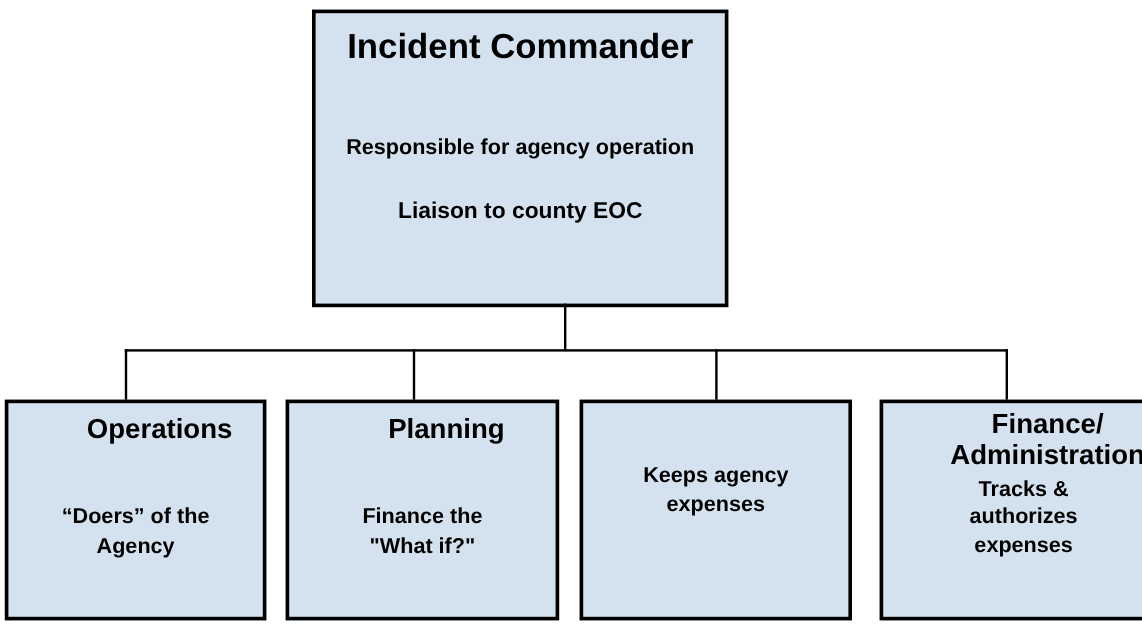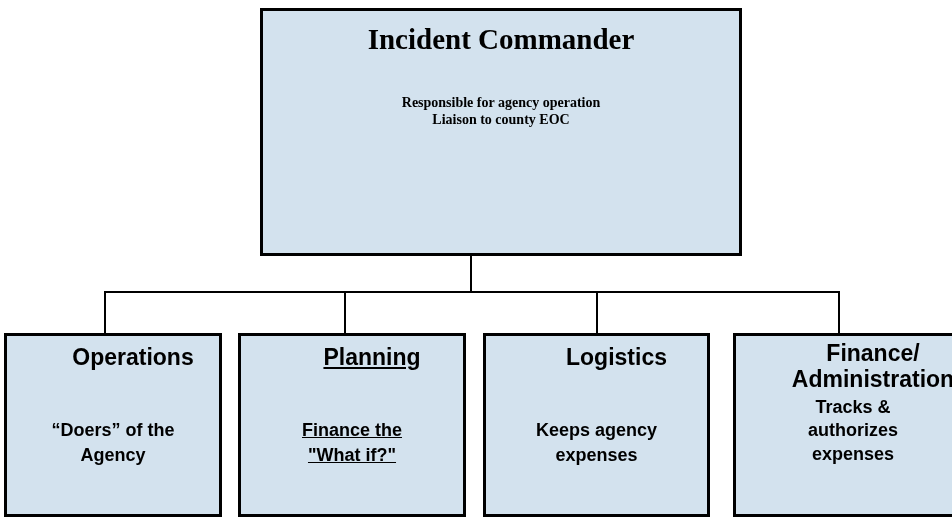--- a/index.html
+++ b/index.html
@@ -20,44 +20,44 @@
   .box {
     position: absolute;
     background: #d3e2ee;
     border: 3px solid #000000;
     box-sizing: border-box;
     text-align: center;
   }
   .root-box {
     left: 260px;
     top: 8px;
-    width: 482px;
+    width: 347px;
     height: 248px;
-    font-family: Liberation Serif, serif;
   }
   .root-title {
     margin-top: 12px;
     font-size: 29px;
     line-height: 1.15;
   }
   .root-sub1 {
-    margin-top: 39px;
-    font-size: 14px;
+    margin-top: 56px;
+    font-size: 18px;
     line-height: 1.2;
   }
   .root-sub2 {
-    font-size: 14px;
+    margin-top: 32px;
+    font-size: 19px;
     line-height: 1.2;
   }
   .child-box {
     top: 333px;
     height: 184px;
   }
   .box-operations { left: 4px;   width: 218px; }
-  .box-planning   { left: 238px; width: 228px; text-decoration: underline; }
+  .box-planning   { left: 238px; width: 228px; }
   .box-logistics  { left: 483px; width: 227px; }
   .box-finance    { left: 733px; width: 240px; }
   .child-title {
     margin-top: 8px;
     font-size: 23px;
     line-height: 1.15;
     white-space: pre-line;
     padding-left: 40px;
   }
   .child-body {
@@ -108,21 +108,20 @@
 Agency</div>
   </div>
 
   <div class="box child-box box-planning">
     <div class="child-title">Planning</div>
     <div class="child-body">Finance the
 "What if?"</div>
   </div>
 
   <div class="box child-box box-logistics">
-    <div class="child-title">Logistics</div>
     <div class="child-body">Keeps agency
 expenses</div>
   </div>
 
   <div class="box child-box box-finance">
     <div class="child-title">Finance/
 Administration</div>
     <div class="child-body">Tracks &amp;
 authorizes
 expenses</div>

